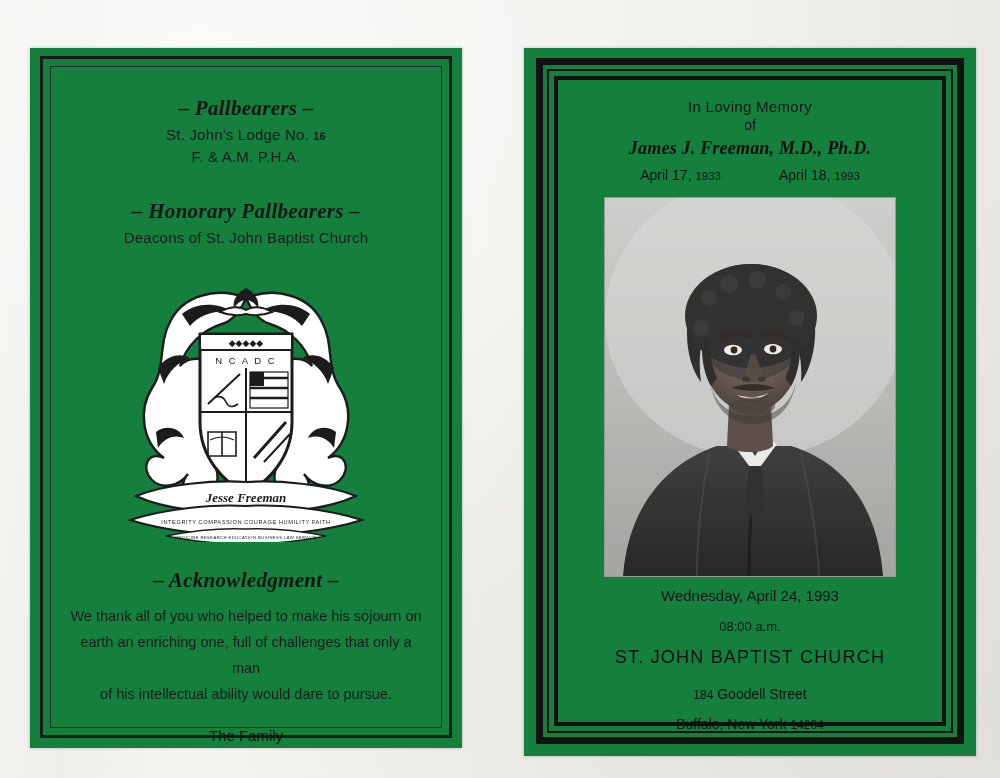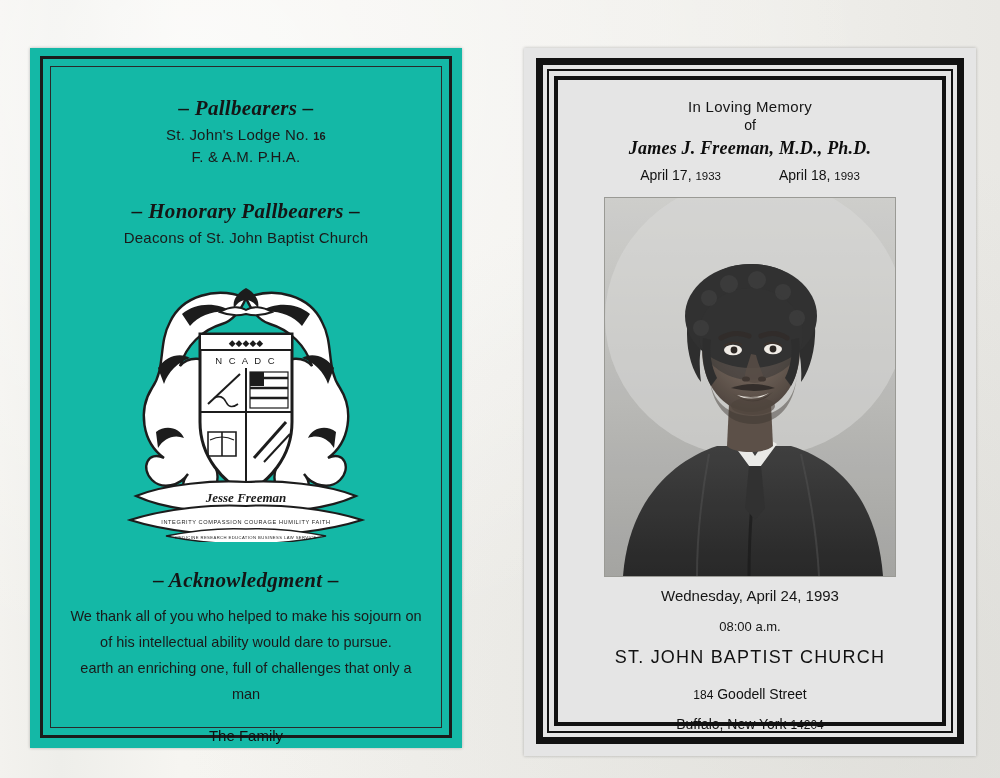--- a/index.html
+++ b/index.html
@@ -43,21 +43,21 @@
     user-select: none;
   }
 
   
   #left-panel {
     position: absolute;
     left: 30px;
     top: 48px;
     width: 432px;
     height: 700px;
-    background: #14b8a6;
+    background: #15803d;
     box-shadow: 0 0 3px rgba(0,0,0,0.25);
   }
   #left-panel .frame-outer {
     position: absolute;
     left: 10px;
     top: 8px;
     right: 10px;
     bottom: 10px;
     border: 3px solid #1b1b1b;
   }
@@ -123,21 +123,21 @@
     margin-top: 20px;
   }
 
   
   #right-panel {
     position: absolute;
     left: 524px;
     top: 48px;
     width: 452px;
     height: 708px;
-    background: #e5e5e5;
+    background: #15803d;
     box-shadow: 0 0 3px rgba(0,0,0,0.25);
   }
   #right-panel .band1 {
     position: absolute; left: 12px; top: 10px; right: 12px; bottom: 12px;
     border: 7px solid #121212;
   }
   #right-panel .band2 {
     position: absolute; left: 23px; top: 21px; right: 23px; bottom: 23px;
     border: 2px solid #121212;
   }
@@ -304,22 +304,22 @@
         <text x="150" y="252" font-family="Liberation Sans, sans-serif" font-size="5.6" letter-spacing="0.6" text-anchor="middle" fill="#1c1c1c">INTEGRITY  COMPASSION  COURAGE  HUMILITY  FAITH</text>
 
         <path d="M70 264 C100 258 130 256 150 257 C170 256 200 258 230 264 C200 270 170 272 150 271 C130 272 100 270 70 264 Z" fill="#ffffff" stroke="#1c1c1c" stroke-width="1.4"></path>
         <text x="150" y="266.5" font-family="Liberation Sans, sans-serif" font-size="4.2" letter-spacing="0.4" text-anchor="middle" fill="#1c1c1c">MEDICINE RESEARCH EDUCATION BUSINESS LAW SERVICE</text>
       </svg>
     </div>
 
     <div id="ack-block">
       <p class="script-head" style="margin-top:26px;">– Acknowledgment –</p>
       <p class="ack-text">We thank all of you who helped to make his sojourn on</p>
+      <p class="ack-text" style="margin-top:0;">earth an enriching one, full of challenges that only a man</p>
       <p class="ack-text" style="margin-top:0;">of his intellectual ability would dare to pursue.</p>
-      <p class="ack-text" style="margin-top:0;">earth an enriching one, full of challenges that only a man</p>
       <p class="family-line">The Family</p>
     </div>
 
   </div>
 </div>
 
 <div id="right-panel">
   <div class="band1"></div>
   <div class="band2"></div>
   <div class="band3"></div>

